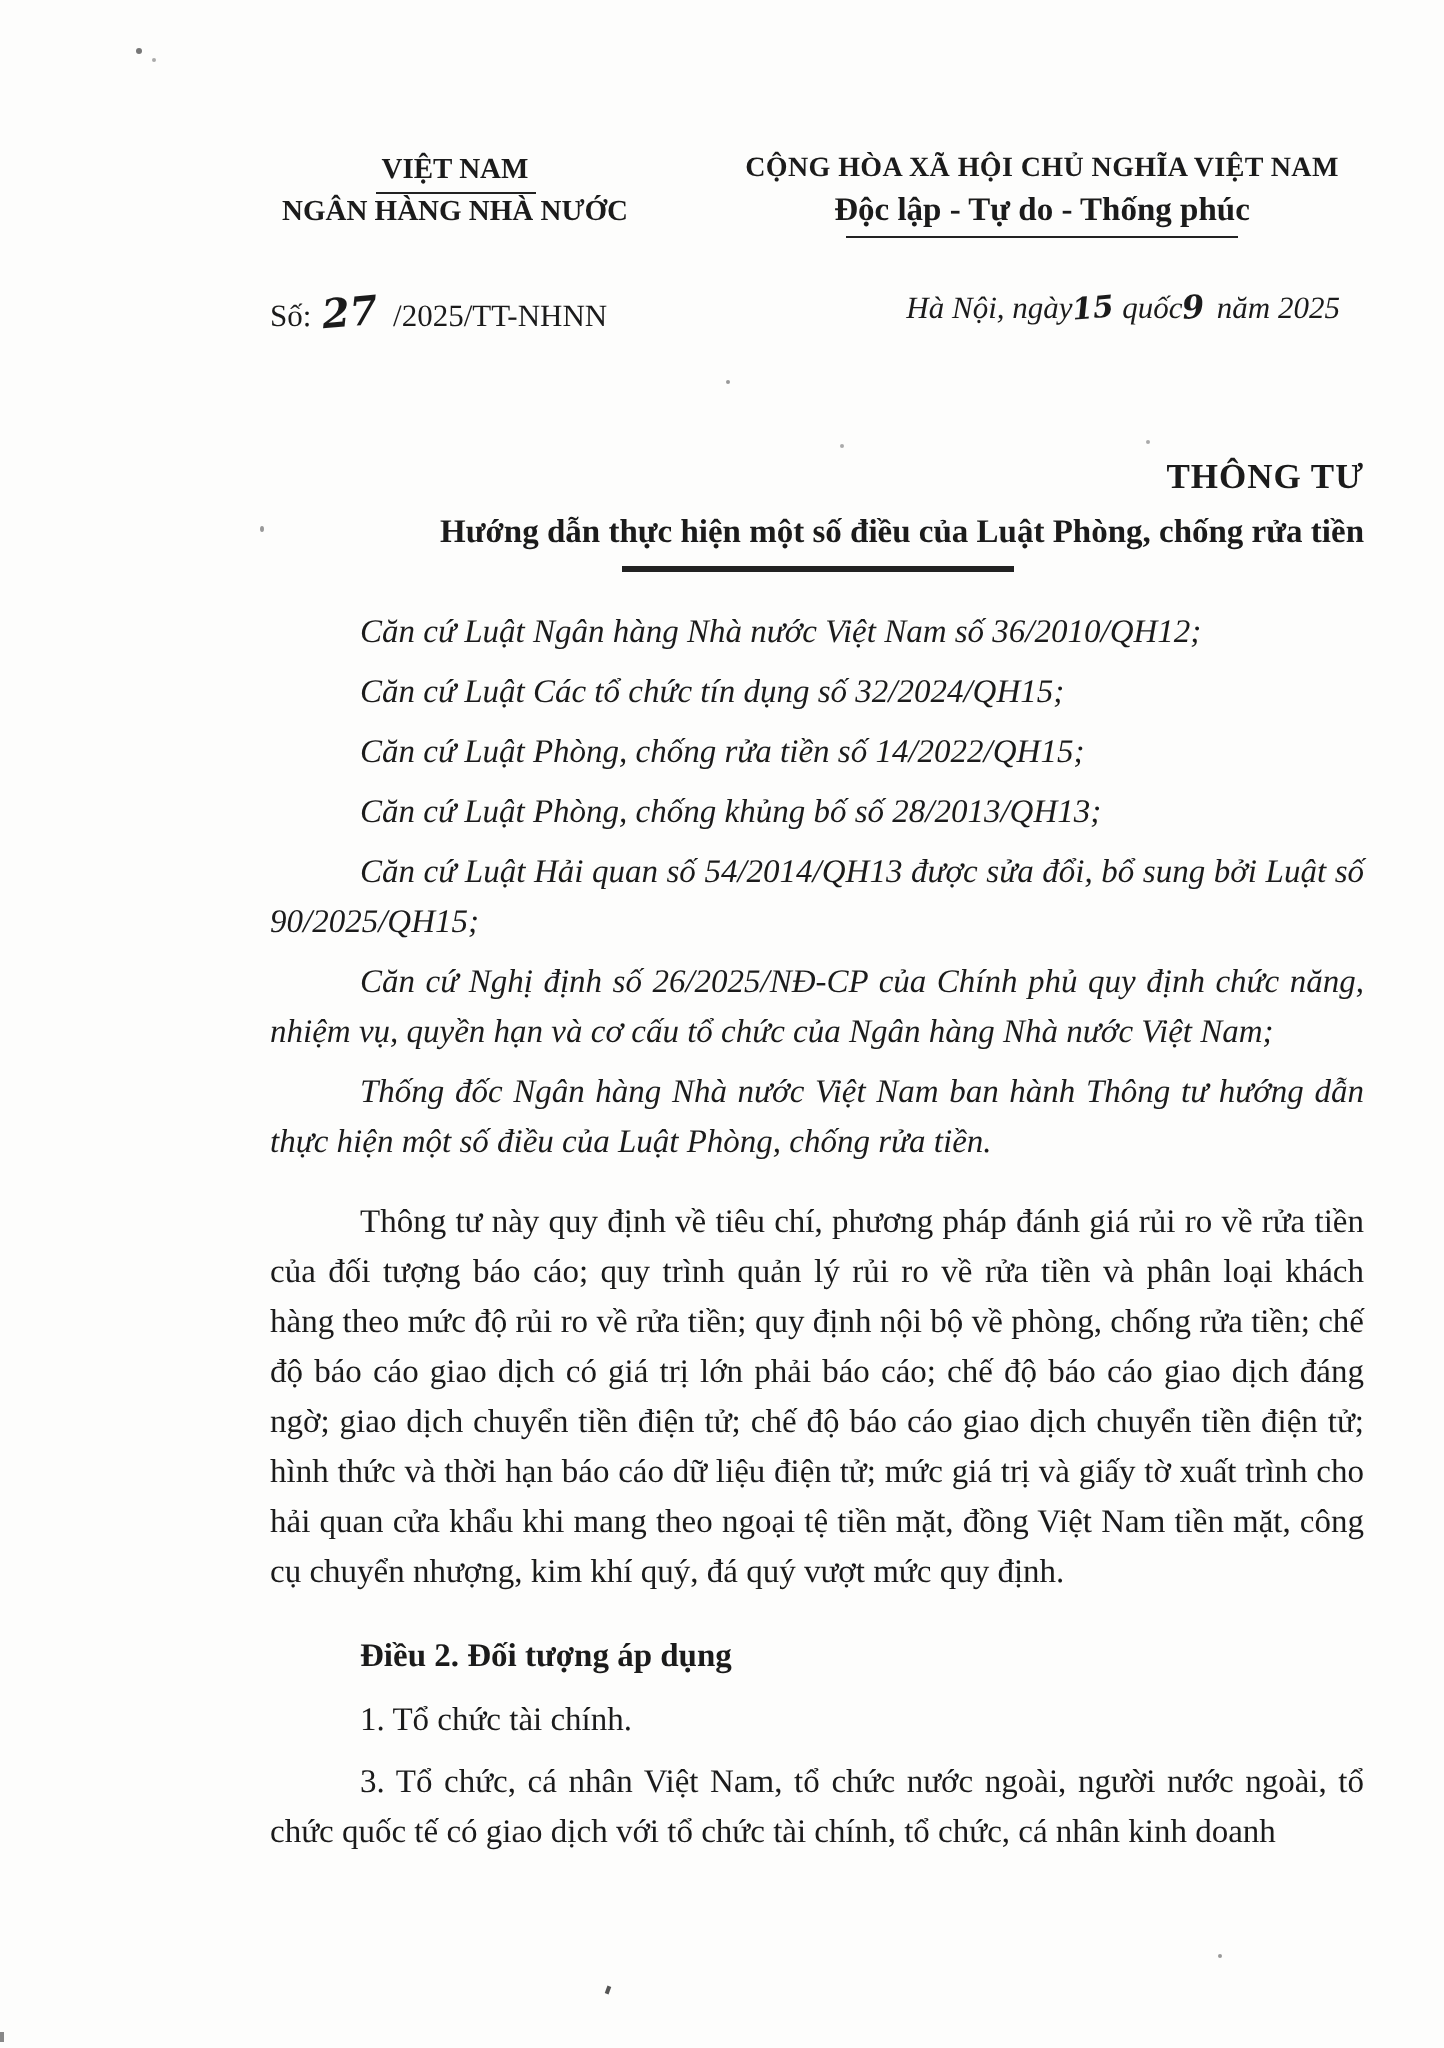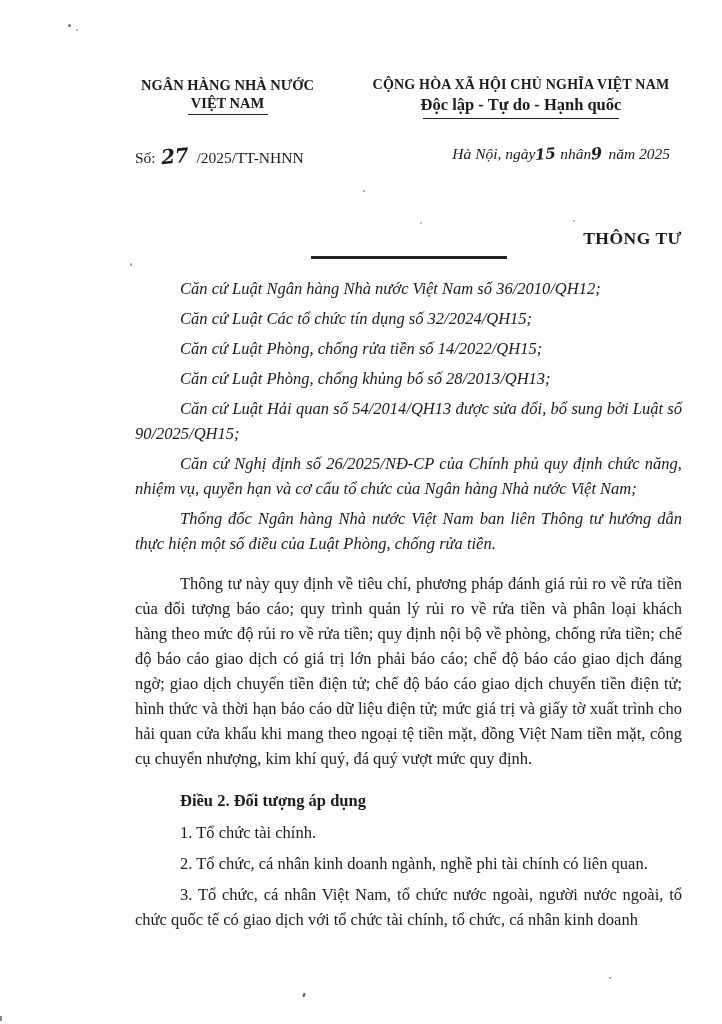--- a/index.html
+++ b/index.html
@@ -151,65 +151,65 @@
     border-radius: 50%;
   }
 </style>
 </head>
 <body>
 
 <div class="page">
 
   <div class="header">
     <div class="hdr-left">
-      <div>NGÂN HÀNG NHÀ NƯỚC</div>
       <div>
         <span>VIỆT NAM</span>
         <div class="rule rule-left"></div>
       </div>
+      <div>NGÂN HÀNG NHÀ NƯỚC</div>
     </div>
     <div class="hdr-right">
       <div class="hdr-line1">CỘNG HÒA XÃ HỘI CHỦ NGHĨA VIỆT NAM</div>
-      <div class="hdr-motto">Độc lập - Tự do - Hạnh quốc</div>
+      <div class="hdr-motto">Độc lập - Tự do - Thống phúc</div>
       <div class="rule rule-right"></div>
     </div>
   </div>
 
   <div class="meta-row">
     <div class="doc-number">
       <span>Số:</span><span class="handwritten hw-number">27</span><span>/2025/TT-NHNN</span>
     </div>
     <div class="dateline">
-      <span>Hà Nội, ngày</span><span class="handwritten hw-day">15</span><span>nhân</span><span class="handwritten hw-month">9</span><span>năm 2025</span>
+      <span>Hà Nội, ngày</span><span class="handwritten hw-day">15</span><span>quốc</span><span class="handwritten hw-month">9</span><span>năm 2025</span>
     </div>
   </div>
 
   <div class="title-block">
     <div class="doc-title">THÔNG TƯ</div>
+    <div class="doc-subtitle">Hướng dẫn thực hiện một số điều của Luật Phòng, chống rửa tiền</div>
     <div class="title-rule"></div>
   </div>
 
   <div class="preamble">
     <p>Căn cứ Luật Ngân hàng Nhà nước Việt Nam số 36/2010/QH12;</p>
     <p>Căn cứ Luật Các tổ chức tín dụng số 32/2024/QH15;</p>
     <p>Căn cứ Luật Phòng, chống rửa tiền số 14/2022/QH15;</p>
     <p>Căn cứ Luật Phòng, chống khủng bố số 28/2013/QH13;</p>
     <p>Căn cứ Luật Hải quan số 54/2014/QH13 được sửa đổi, bổ sung bởi Luật số 90/2025/QH15;</p>
     <p>Căn cứ Nghị định số 26/2025/NĐ-CP của Chính phủ quy định chức năng, nhiệm vụ, quyền hạn và cơ cấu tổ chức của Ngân hàng Nhà nước Việt Nam;</p>
-    <p>Thống đốc Ngân hàng Nhà nước Việt Nam ban liên Thông tư hướng dẫn thực hiện một số điều của Luật Phòng, chống rửa tiền.</p>
+    <p>Thống đốc Ngân hàng Nhà nước Việt Nam ban hành Thông tư hướng dẫn thực hiện một số điều của Luật Phòng, chống rửa tiền.</p>
   </div>
 
   <div>
     <p class="body-par">Thông tư này quy định về tiêu chí, phương pháp đánh giá rủi ro về rửa tiền của đối tượng báo cáo; quy trình quản lý rủi ro về rửa tiền và phân loại khách hàng theo mức độ rủi ro về rửa tiền; quy định nội bộ về phòng, chống rửa tiền; chế độ báo cáo giao dịch có giá trị lớn phải báo cáo; chế độ báo cáo giao dịch đáng ngờ; giao dịch chuyển tiền điện tử; chế độ báo cáo giao dịch chuyển tiền điện tử; hình thức và thời hạn báo cáo dữ liệu điện tử; mức giá trị và giấy tờ xuất trình cho hải quan cửa khẩu khi mang theo ngoại tệ tiền mặt, đồng Việt Nam tiền mặt, công cụ chuyển nhượng, kim khí quý, đá quý vượt mức quy định.</p>
   </div>
 
   <div>
     <p class="article-heading">Điều 2. Đối tượng áp dụng</p>
     <p class="body-par item-par">1. Tổ chức tài chính.</p>
-    <p class="body-par item-par">2. Tổ chức, cá nhân kinh doanh ngành, nghề phi tài chính có liên quan.</p>
     <p class="body-par item-par">3. Tổ chức, cá nhân Việt Nam, tổ chức nước ngoài, người nước ngoài, tổ chức quốc tế có giao dịch với tổ chức tài chính, tổ chức, cá nhân kinh doanh</p>
   </div>
 
   <div class="speckle" style="left:68px;  top:24px;  width:3px; height:3px;"></div>
   <div class="speckle" style="left:76px;  top:29px;  width:2px; height:2px; background:#aaa;"></div>
   <div class="speckle" style="left:363px; top:190px; width:2px; height:2px; background:#999;"></div>
   <div class="speckle" style="left:420px; top:222px; width:2px; height:2px; background:#aaa;"></div>
   <div class="speckle" style="left:573px; top:220px; width:2px; height:2px; background:#aaa;"></div>
   <div class="speckle" style="left:130px; top:263px; width:2px; height:3px; background:#999;"></div>
   <div class="speckle" style="left:303px; top:993px; width:2px; height:4px; background:#555; border-radius:0; transform:rotate(20deg);"></div>

